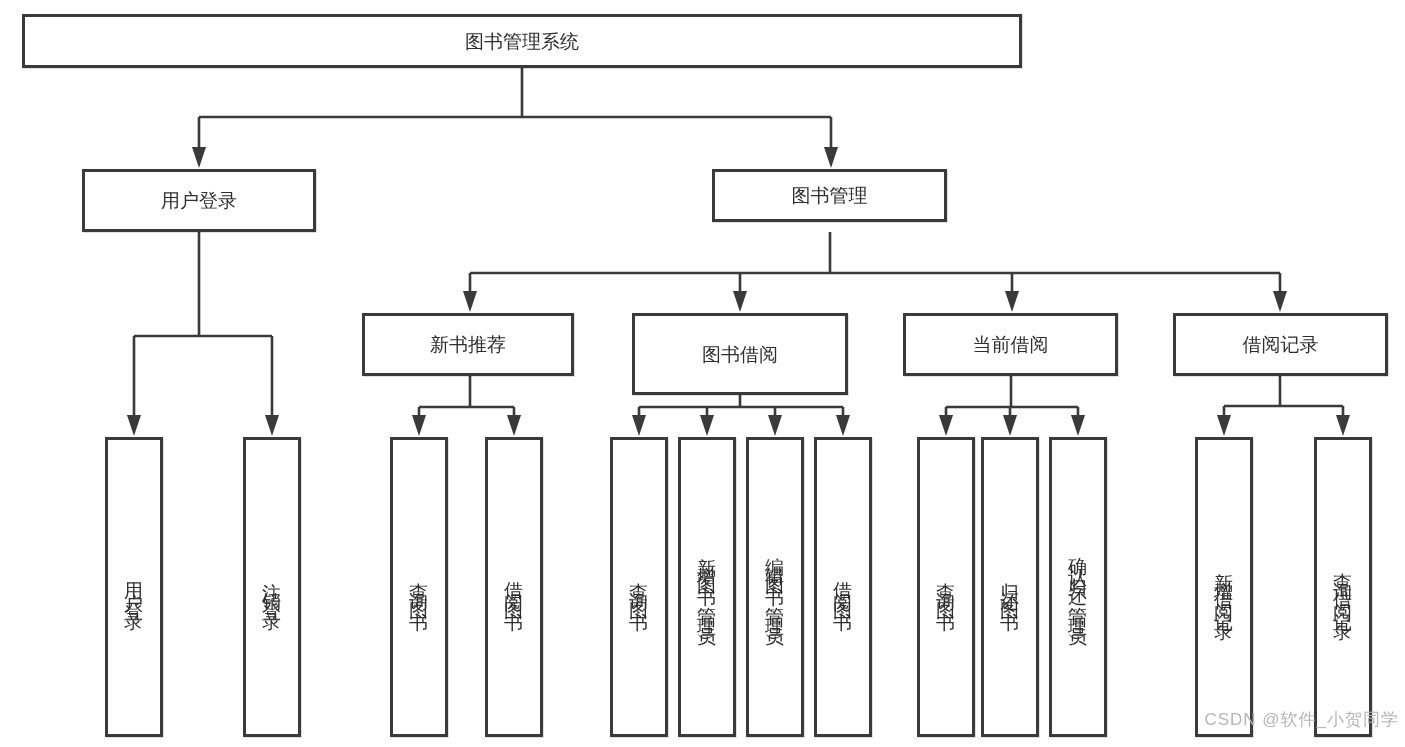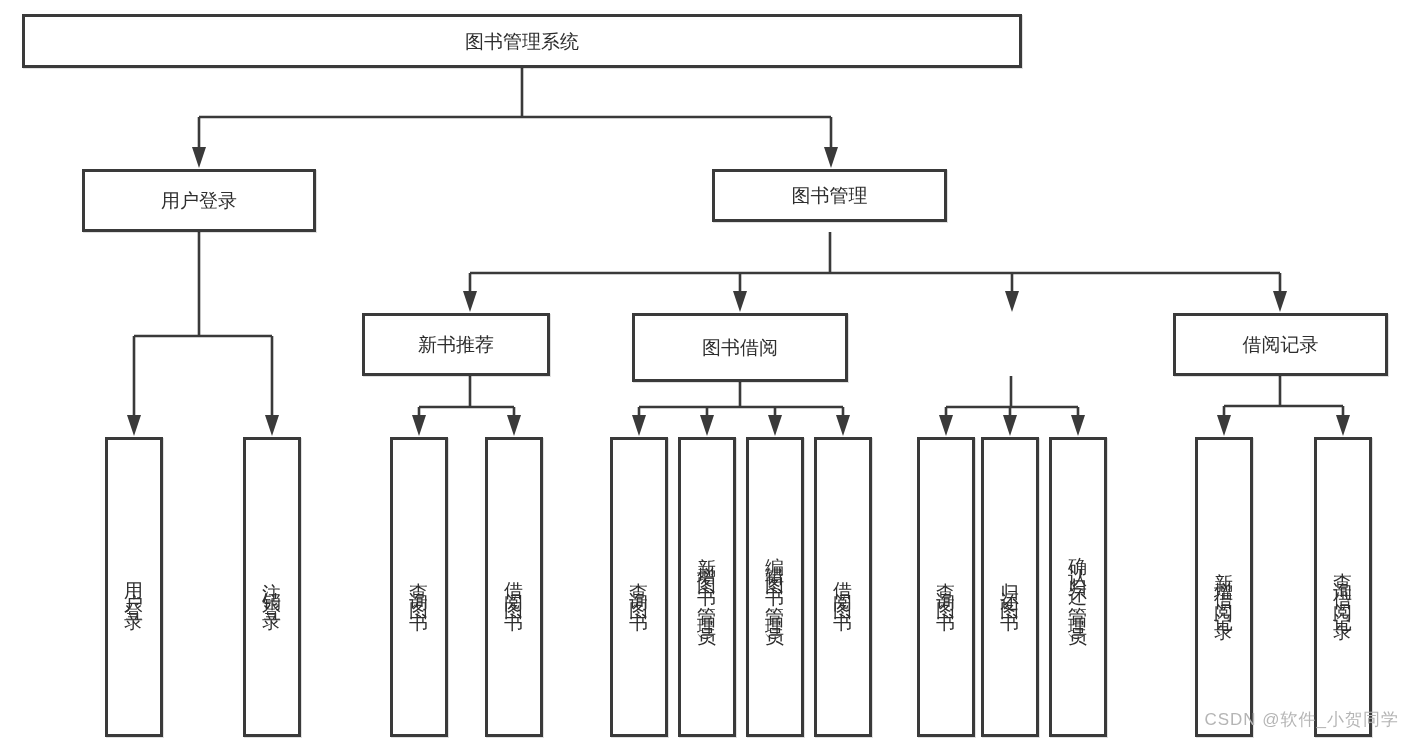--- a/index.html
+++ b/index.html
@@ -46,22 +46,22 @@
     font-size: 19px;
     color: #2e2e2e;
     white-space: nowrap;
   }
   
   .n-root   { left: 22px;  top: 14px;  width: 1000px; height: 54px; }
   
   .n-login  { left: 82px;  top: 169px; width: 234px;  height: 63px; }
   .n-mgmt   { left: 712px; top: 169px; width: 235px;  height: 53px; }
   
-  .n-l3-0   { left: 362px;  top: 313px; width: 188px; height: 63px; }
-  .n-l3-1   { left: 632px;  top: 313px; width: 216px; height: 69px; }
+  .n-l3-0   { left: 362px;  top: 313px; width: 212px; height: 63px; }
+  .n-l3-1   { left: 632px;  top: 313px; width: 216px; height: 82px; }
   .n-l3-2   { left: 903px;  top: 313px; width: 215px; height: 63px; }
   .n-l3-3   { left: 1173px; top: 313px; width: 215px; height: 63px; }
   
   .leaf { top: 437px; width: 58px; height: 300px; }
   .n-leaf-0  { left: 105px; }
   .n-leaf-1  { left: 243px; }
   .n-leaf-2  { left: 390px; }
   .n-leaf-3  { left: 485px; }
   .n-leaf-4  { left: 610px; }
   .n-leaf-5  { left: 678px; }
@@ -141,20 +141,23 @@
   <div class="node h-box n-mgmt">
     <span>图书管理</span>
   </div>
 
   <div class="node h-box n-l3-0">
     <span>新书推荐</span>
   </div>
   <div class="node h-box n-l3-1">
     <span>图书借阅</span>
   </div>
+  <div class="node h-box n-l3-2">
+    <span>当前借阅</span>
+  </div>
   <div class="node h-box n-l3-3">
     <span>借阅记录</span>
   </div>
 
   <div class="node v-box leaf n-leaf-0">
     <span class="v-label">用户登录</span>
   </div>
   <div class="node v-box leaf n-leaf-1">
     <span class="v-label">注销登录</span>
   </div>

